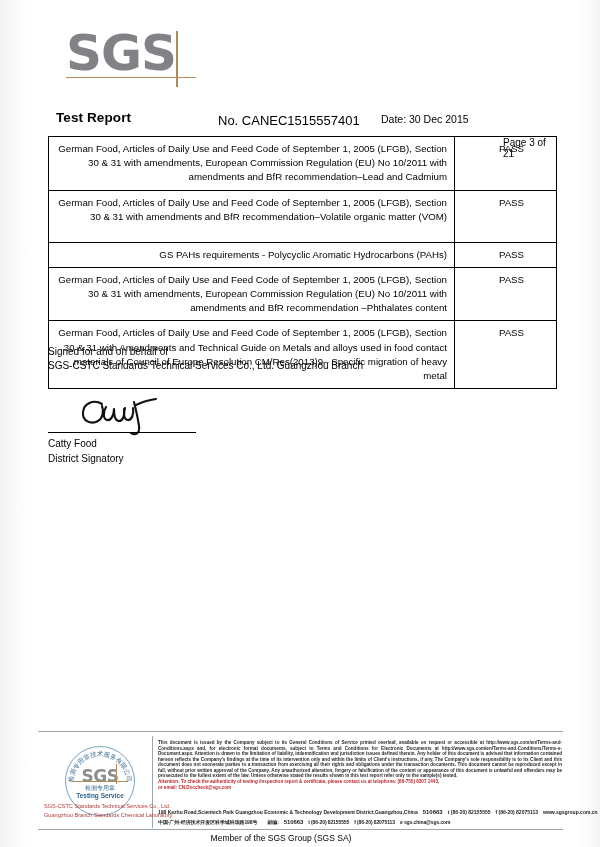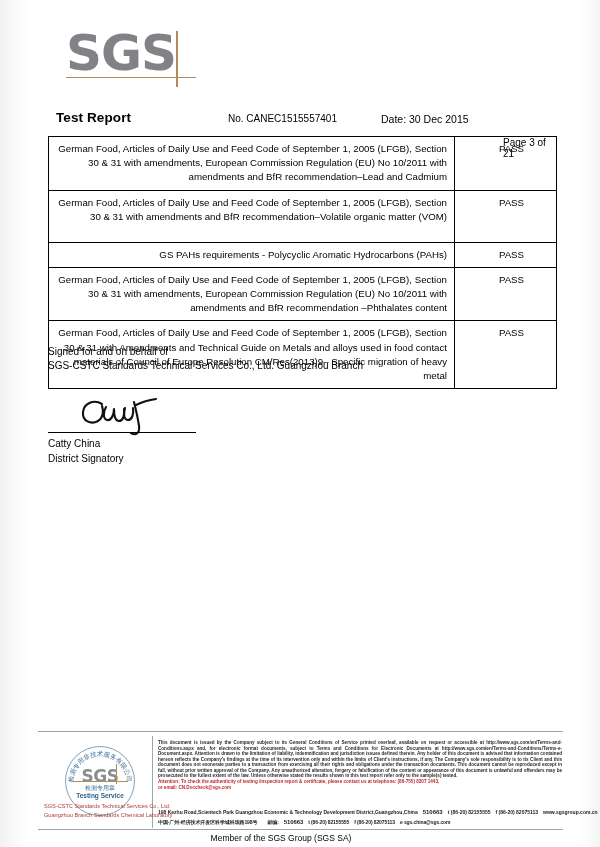--- a/index.html
+++ b/index.html
@@ -68,22 +68,22 @@
     left: 48px; top: 110px;
     width: 510px;
     height: 20px;
   }
   .rpt-title {
     position: absolute; left: 8px; top: 0;
     font-size: 13.5px; font-weight: 700;
     letter-spacing: 0.1px;
   }
   .rpt-no {
-    position: absolute; left: 180px; top: 3px;
-    font-size: 10px;
+    position: absolute; left: 170px; top: 3px;
+    font-size: 13px;
   }
   .rpt-date {
     position: absolute; left: 333px; top: 3px;
     font-size: 10.5px;
   }
   .rpt-page {
     position: absolute; left: 455px; top: 3px;
     font-size: 10px;
     margin-top: 24px;
   }
@@ -326,21 +326,21 @@
         <path d="M24,16 C16,11 6,15 5,24 C4,33 13,37 20,33 C25,30 26,23 24,18"></path>
         <path d="M28,19 C25,24 25,31 29,32 C33,33 36,27 36,21 C36,27 37,33 41,33 C45,33 47,27 46,21"></path>
         <path d="M47,20 C45,25 46,32 50,32 C54,32 56,26 55,20"></path>
         <path d="M56,14 C58,22 60,31 61,38 C62,45 58,48 53,45"></path>
         <path d="M58,17 C64,14 71,12 78,11"></path>
       </g>
     </svg>
   </div>
   <div class="sig-line"></div>
   <div class="sig-name">
-    <div>Catty China</div>
+    <div>Catty Food</div>
     <div>District Signatory</div>
   </div>
 
   <div class="footer-rule-top"></div>
   <div class="footer-divider"></div>
   <div class="footer-rule-bottom"></div>
 
   <div class="stamp">
     <div class="stamp-circle"></div>
     <div class="stamp-arc-text">

